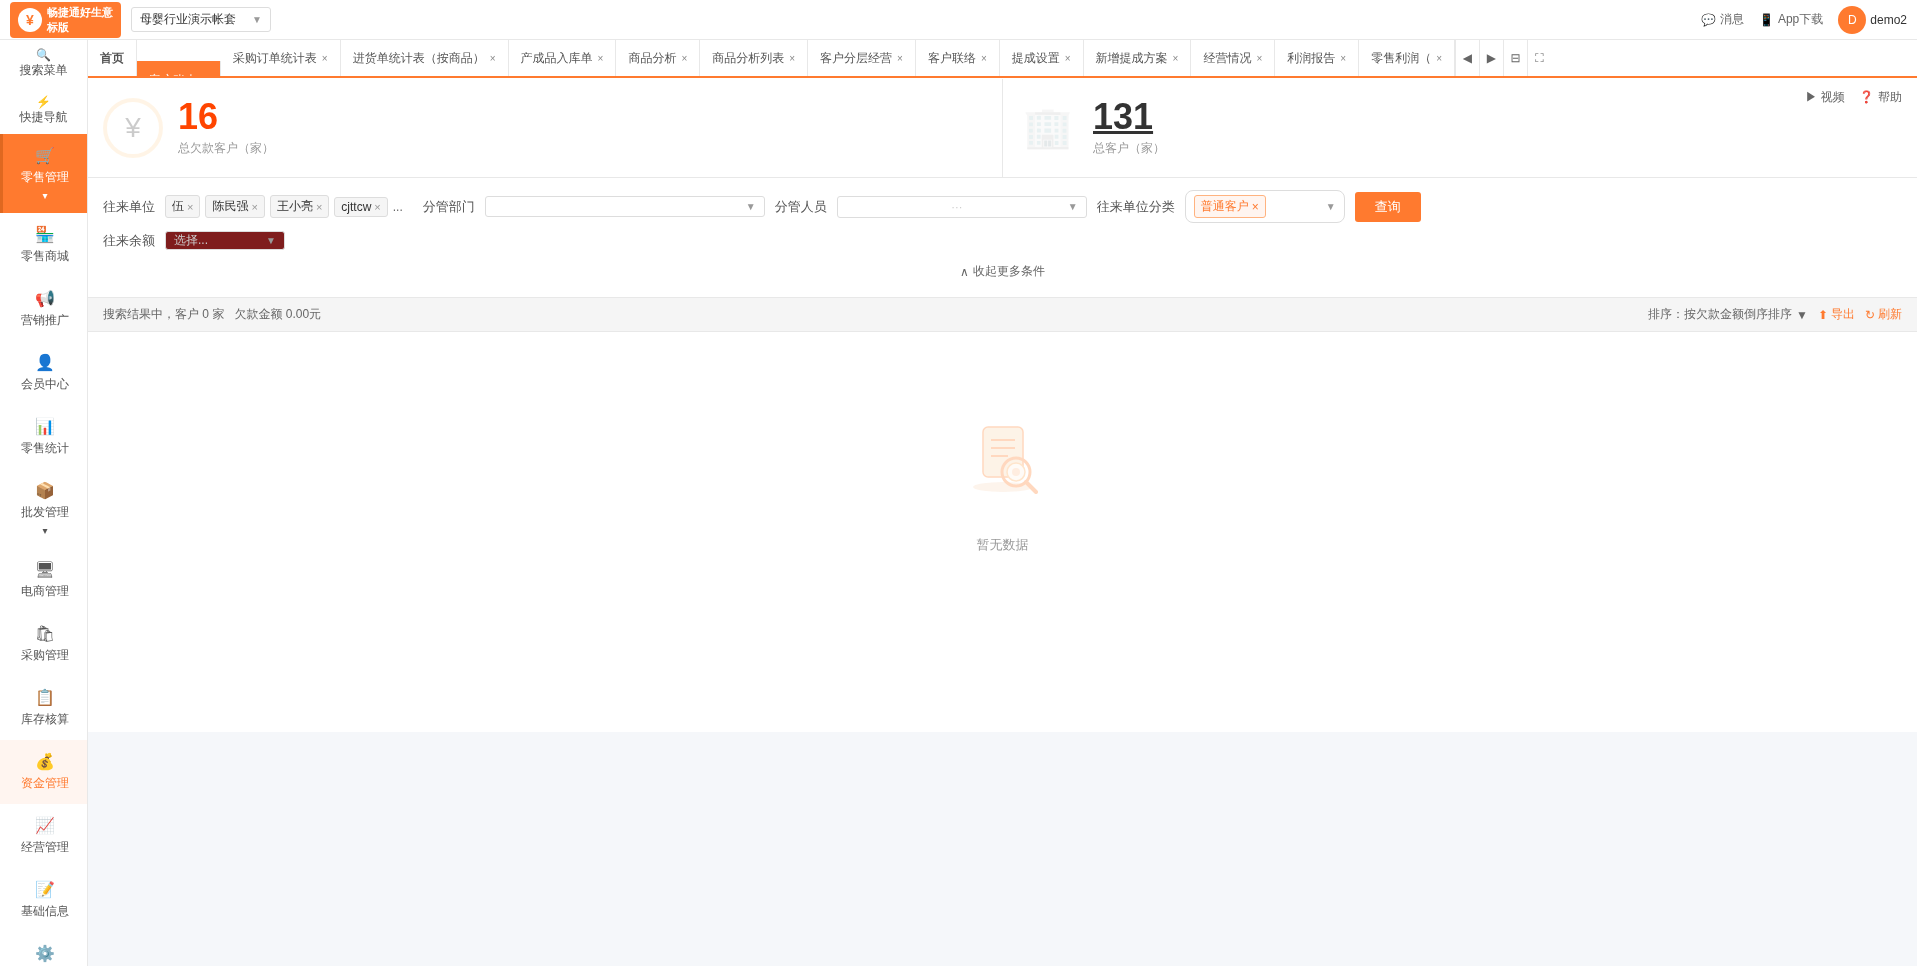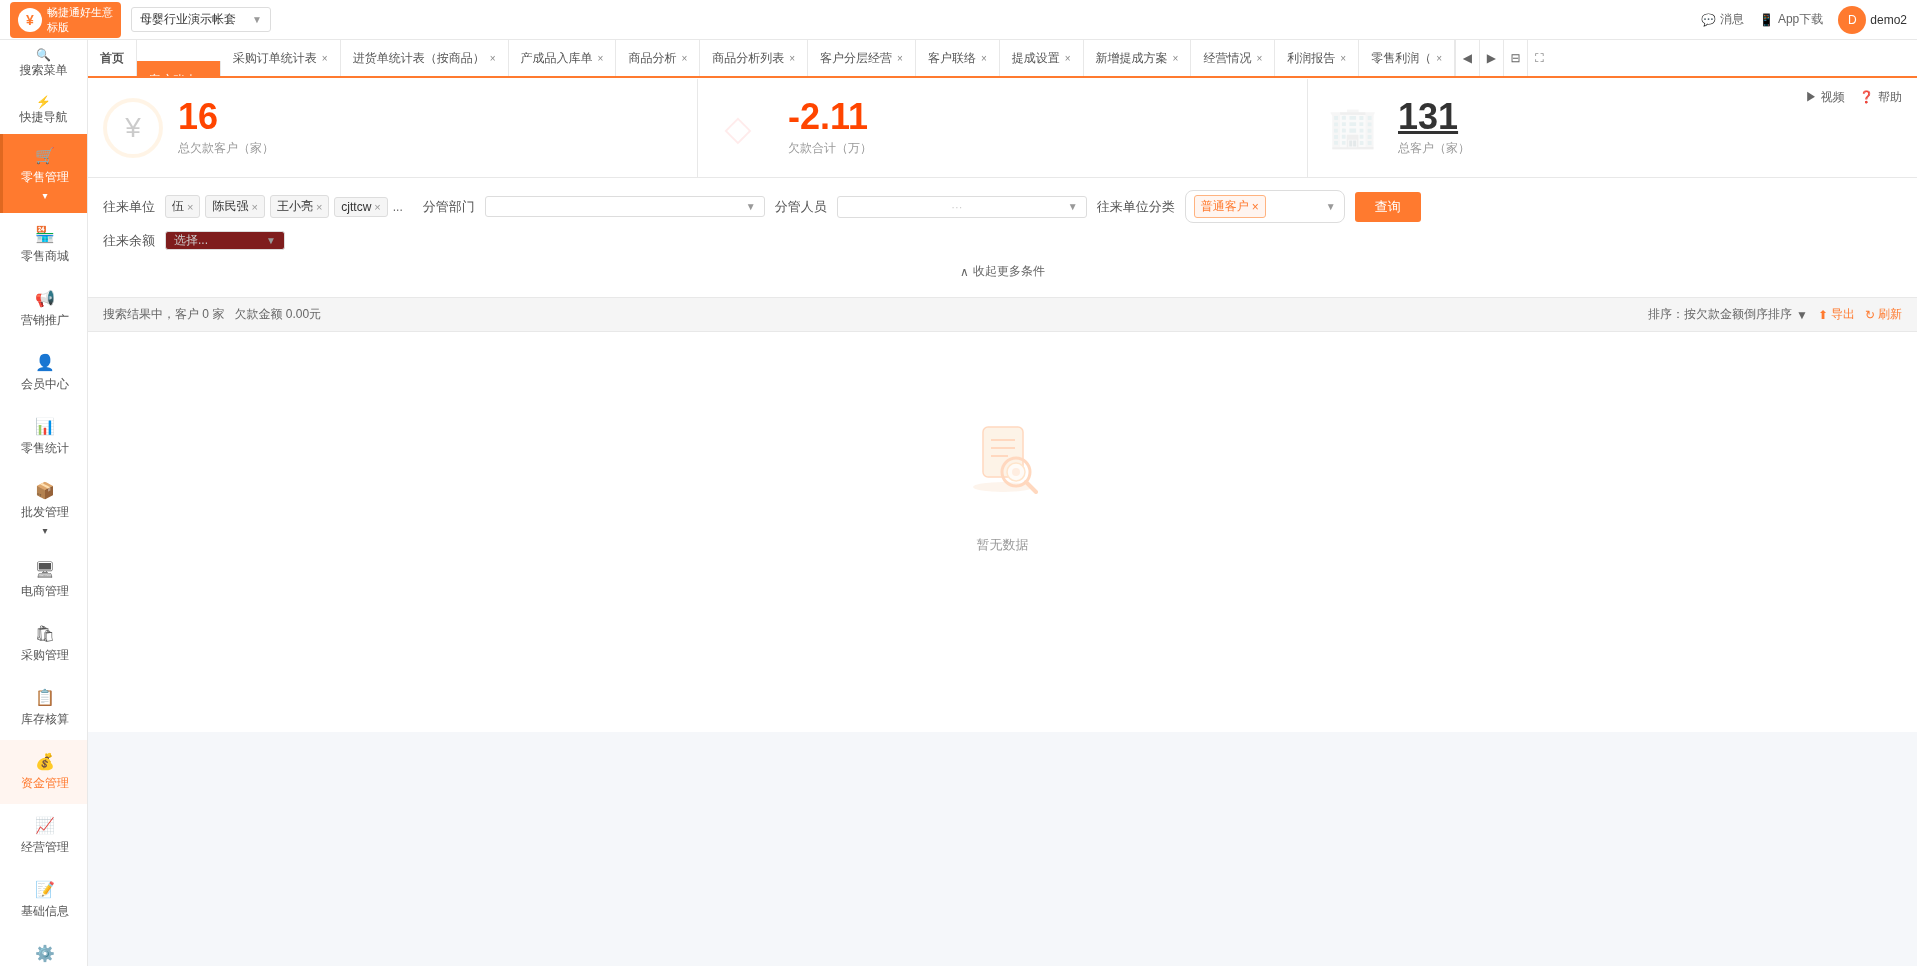--- a/index.html
+++ b/index.html
@@ -14,21 +14,21 @@
     .logo-area {
       display: flex; align-items: center; gap: 5px;
       background: #ff7a2f; color: #fff; padding: 4px 8px;
       border-radius: 4px; min-width: 110px; height: 36px;
     }
     .logo-icon {
       width: 24px; height: 24px; background: #fff; border-radius: 50%;
       display: flex; align-items: center; justify-content: center;
       color: #ff7a2f; font-size: 14px; font-weight: bold;
     }
-    .logo-text { font-size: 11px; color: #fff; line-height: 1.3; }
+    .logo-text { font-size: 11px; color: #fff; line-height: 1.3; font-weight: bold; }
     .store-selector {
       display: flex; align-items: center; gap: 4px;
       border: 1px solid #ddd; padding: 3px 8px; border-radius: 3px;
       cursor: pointer; font-size: 12px; color: #333; min-width: 140px;
     }
     .top-right {
       margin-left: auto; display: flex; align-items: center; gap: 15px;
     }
     .top-btn {
       display: flex; align-items: center; gap: 4px;
@@ -387,27 +387,20 @@
       <div class="stats-bar">
 
         <div class="stat-item">
           <div class="stat-icon-coins">¥</div>
           <div class="stat-content" style="margin-left: 60px;">
             <div class="stat-value">16</div>
             <div class="stat-label">总欠款客户（家）</div>
           </div>
         </div>
 
-        <div class="stat-item">
-          <div class="stat-icon-diamond">◇</div>
-          <div class="stat-content" style="margin-left: 60px;">
-            <div class="stat-value negative">-2.11</div>
-            <div class="stat-label">欠款合计（万）</div>
-          </div>
-        </div>
 
         <div class="stat-item">
           <div class="stat-icon-building">🏢</div>
           <div class="stat-content" style="margin-left: 60px;">
             <div class="stat-value dark underline-stat" style="text-decoration: underline;">131</div>
             <div class="stat-label">总客户（家）</div>
           </div>
 
           <div class="stat-video-help">
             <span>

